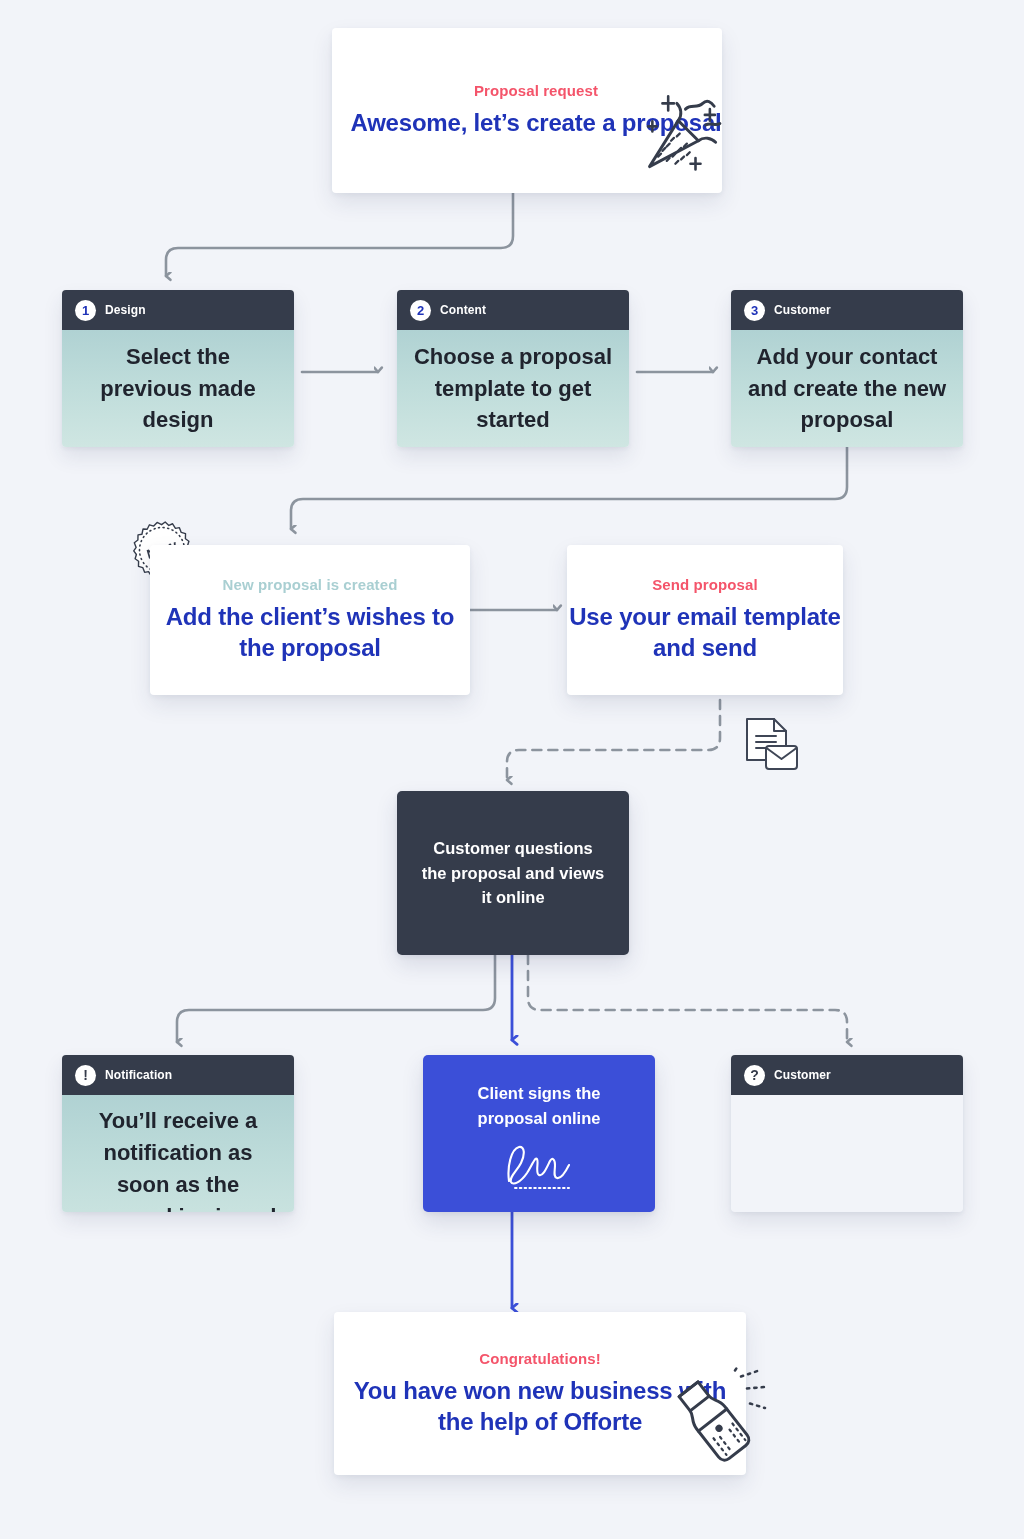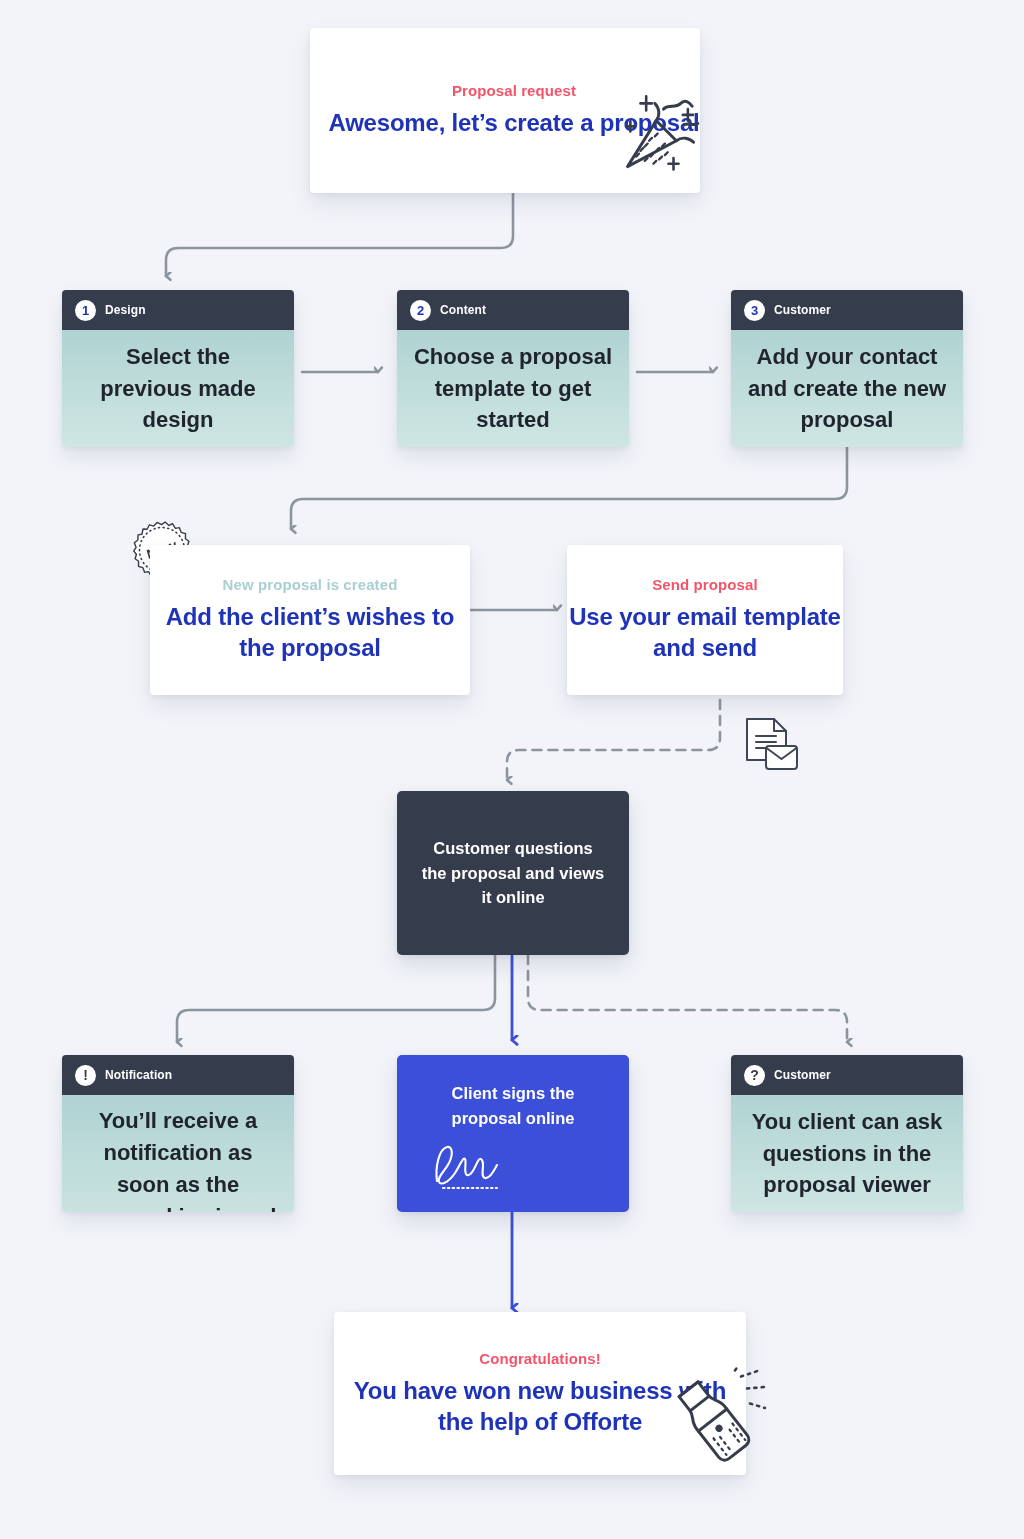--- a/index.html
+++ b/index.html
@@ -61,23 +61,23 @@
     box-shadow:0 10px 22px rgba(40,50,90,.13), 0 2px 5px rgba(40,50,90,.07);
     display:flex;align-items:center;justify-content:center;text-align:center;
     padding:12px 22px;
     color:#ffffff;font-size:16.5px;font-weight:bold;line-height:1.5;
   }
 
   
   .blue{
     background:#3b4fd8;border-radius:5px;
     box-shadow:0 10px 22px rgba(40,50,90,.13), 0 2px 5px rgba(40,50,90,.07);
-    display:flex;flex-direction:column;align-items:flex-start;justify-content:flex-start;
+    display:flex;flex-direction:column;align-items:center;justify-content:flex-start;
     text-align:center;padding:26px 18px 0;
-    color:#ffffff;font-size:16.5px;font-weight:bold;line-height:1.5;
+    color:#ffffff;font-size:16.5px;font-weight:bold;line-height:1.5;margin-left:26px;
   }
   .sig{margin-top:10px;}
 
   
   .newbadge{position:absolute;width:62px;height:62px;}
   .newbadge .txt{
     position:absolute;left:0;top:0;width:62px;height:62px;
     display:flex;align-items:center;justify-content:center;
     color:#353c4b;font-size:13px;font-weight:bold;
     transform:rotate(-16deg);letter-spacing:.3px;
@@ -122,21 +122,21 @@
     </g>
 
     <g fill="none" stroke="#3b4fd8" stroke-width="2.8" stroke-linecap="round" stroke-linejoin="round">
 
       <path d="M512,955 L512,1040" marker-end="url(#ah-blue)"></path>
 
       <path d="M512,1212 L512,1308" marker-end="url(#ah-blue)"></path>
     </g>
   </svg>
 
-  <div class="node hero" style="left:310px;top:28px;width:390px;height:165px;padding-left:18px;">
+  <div class="node hero" style="left:332px;top:28px;width:390px;height:165px;padding-left:18px;">
     <div class="kicker">Proposal request</div>
     <div class="headline">Awesome, let’s create a proposal</div>
     <span class="icon-abs" style="right:-8px;bottom:8px;">
       <svg width="92" height="92" viewBox="0 0 64 64" fill="none" stroke="#353c4b" stroke-width="2" stroke-linecap="round" stroke-linejoin="round">
         <path d="M8 54 L28 22 L42 36 Z"></path>
         <path d="M28 22 C31 18 30 13 27 10"></path>
         <path d="M42 36 C46 33 51 34 54 37"></path>
         <path d="M33 14 C37 10 41 14 45 10 C48 7 51 9 53 12"></path>
         <path d="M47 25 C51 23 54 26 57 24"></path>
         <g stroke-width="1.6">
@@ -239,21 +239,20 @@
         <path d="M28 47 H82" stroke-dasharray="1.6 3.2" stroke-width="2"></path>
       </svg>
     </span>
   </div>
 
   <div class="node step" style="left:731px;top:1055px;width:232px;height:157px;">
     <div class="step-head">
       <span class="badge mark">?</span>
       <span class="step-title">Customer</span>
     </div>
-    <div class="step-body">You client can ask questions in the proposal viewer</div>
   </div>
 
   <div class="node hero" style="left:334px;top:1312px;width:412px;height:163px;">
     <div class="kicker">Congratulations!</div>
     <div class="headline">You have won new business with the help of Offorte</div>
     <span class="icon-abs" style="right:-22px;bottom:4px;">
       <svg width="108" height="100" viewBox="0 0 72 66" fill="none" stroke="#353c4b" stroke-width="2" stroke-linecap="round" stroke-linejoin="round">
         <g transform="rotate(-38 36 33)">
           <path d="M26 8 H42 V20 C42 24 46 26 46 32 V56 C46 59 44 61 41 61
                    H27 C24 61 22 59 22 56 V32 C22 26 26 24 26 20 Z" fill="#ffffff"></path>

